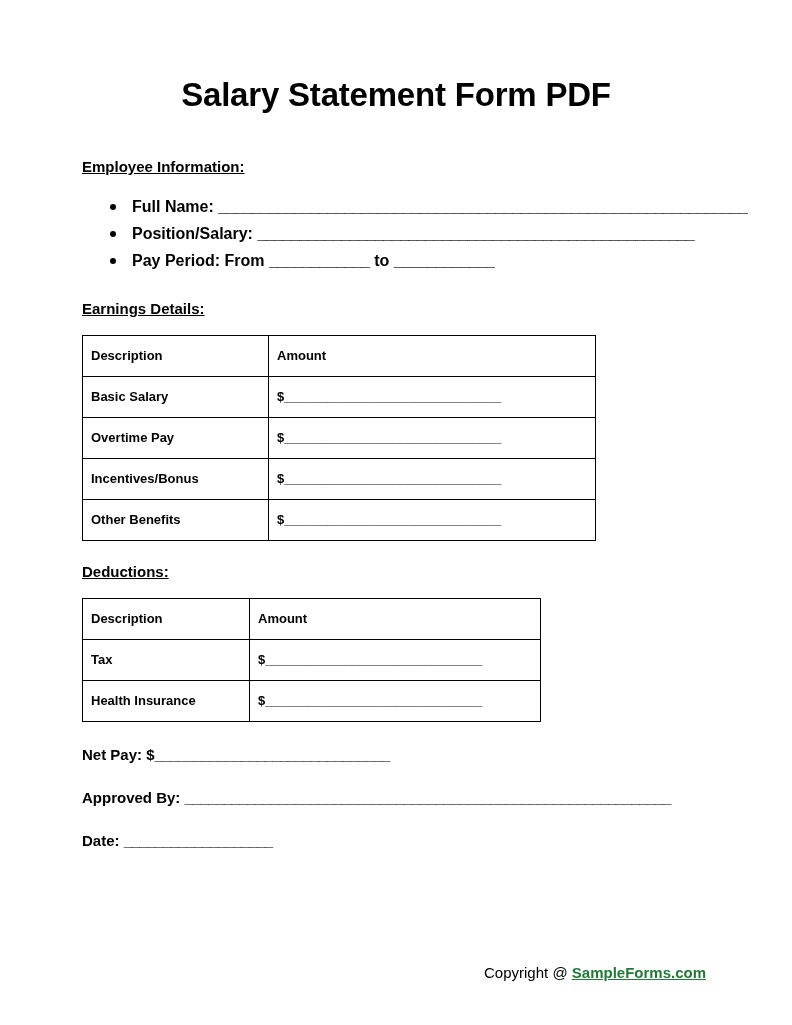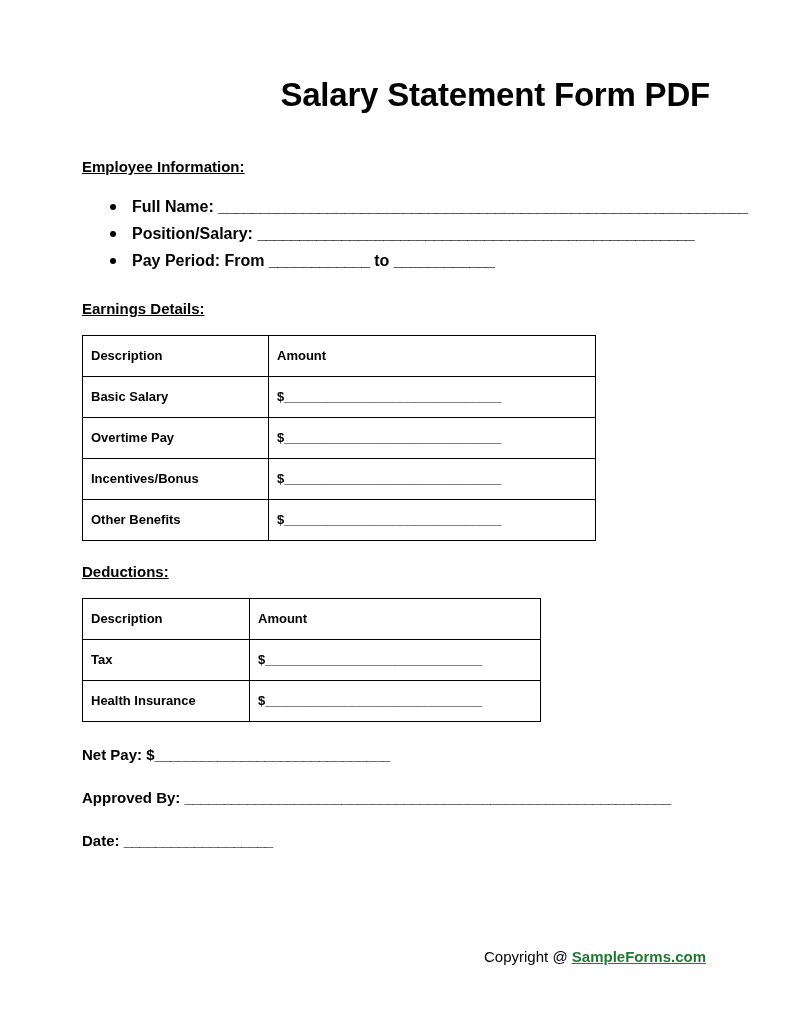--- a/index.html
+++ b/index.html
@@ -20,21 +20,21 @@
     position: relative;
     width: 792px;
     height: 1025px;
     box-sizing: border-box;
     padding: 0 82px;
   }
 
   .doc-title {
     font-size: 33px;
     font-weight: bold;
-    text-align: right;
+    text-align: center;
     letter-spacing: -0.2px;
     margin: 0;
     padding-top: 76px;
     color: #000;
   }
 
   .section-heading {
     font-size: 15px;
     font-weight: bold;
     margin: 0;
@@ -117,21 +117,21 @@
     font-size: 15px;
     font-weight: bold;
     margin: 0;
     padding-top: 26px;
     white-space: nowrap;
   }
 
   .footer {
     position: absolute;
     right: 86px;
-    bottom: 60px;
+    bottom: 44px;
     font-size: 15px;
     color: #000;
     white-space: nowrap;
   }
   .footer a {
     color: #1f7a33;
     font-weight: bold;
     text-decoration: underline;
   }
 </style>

